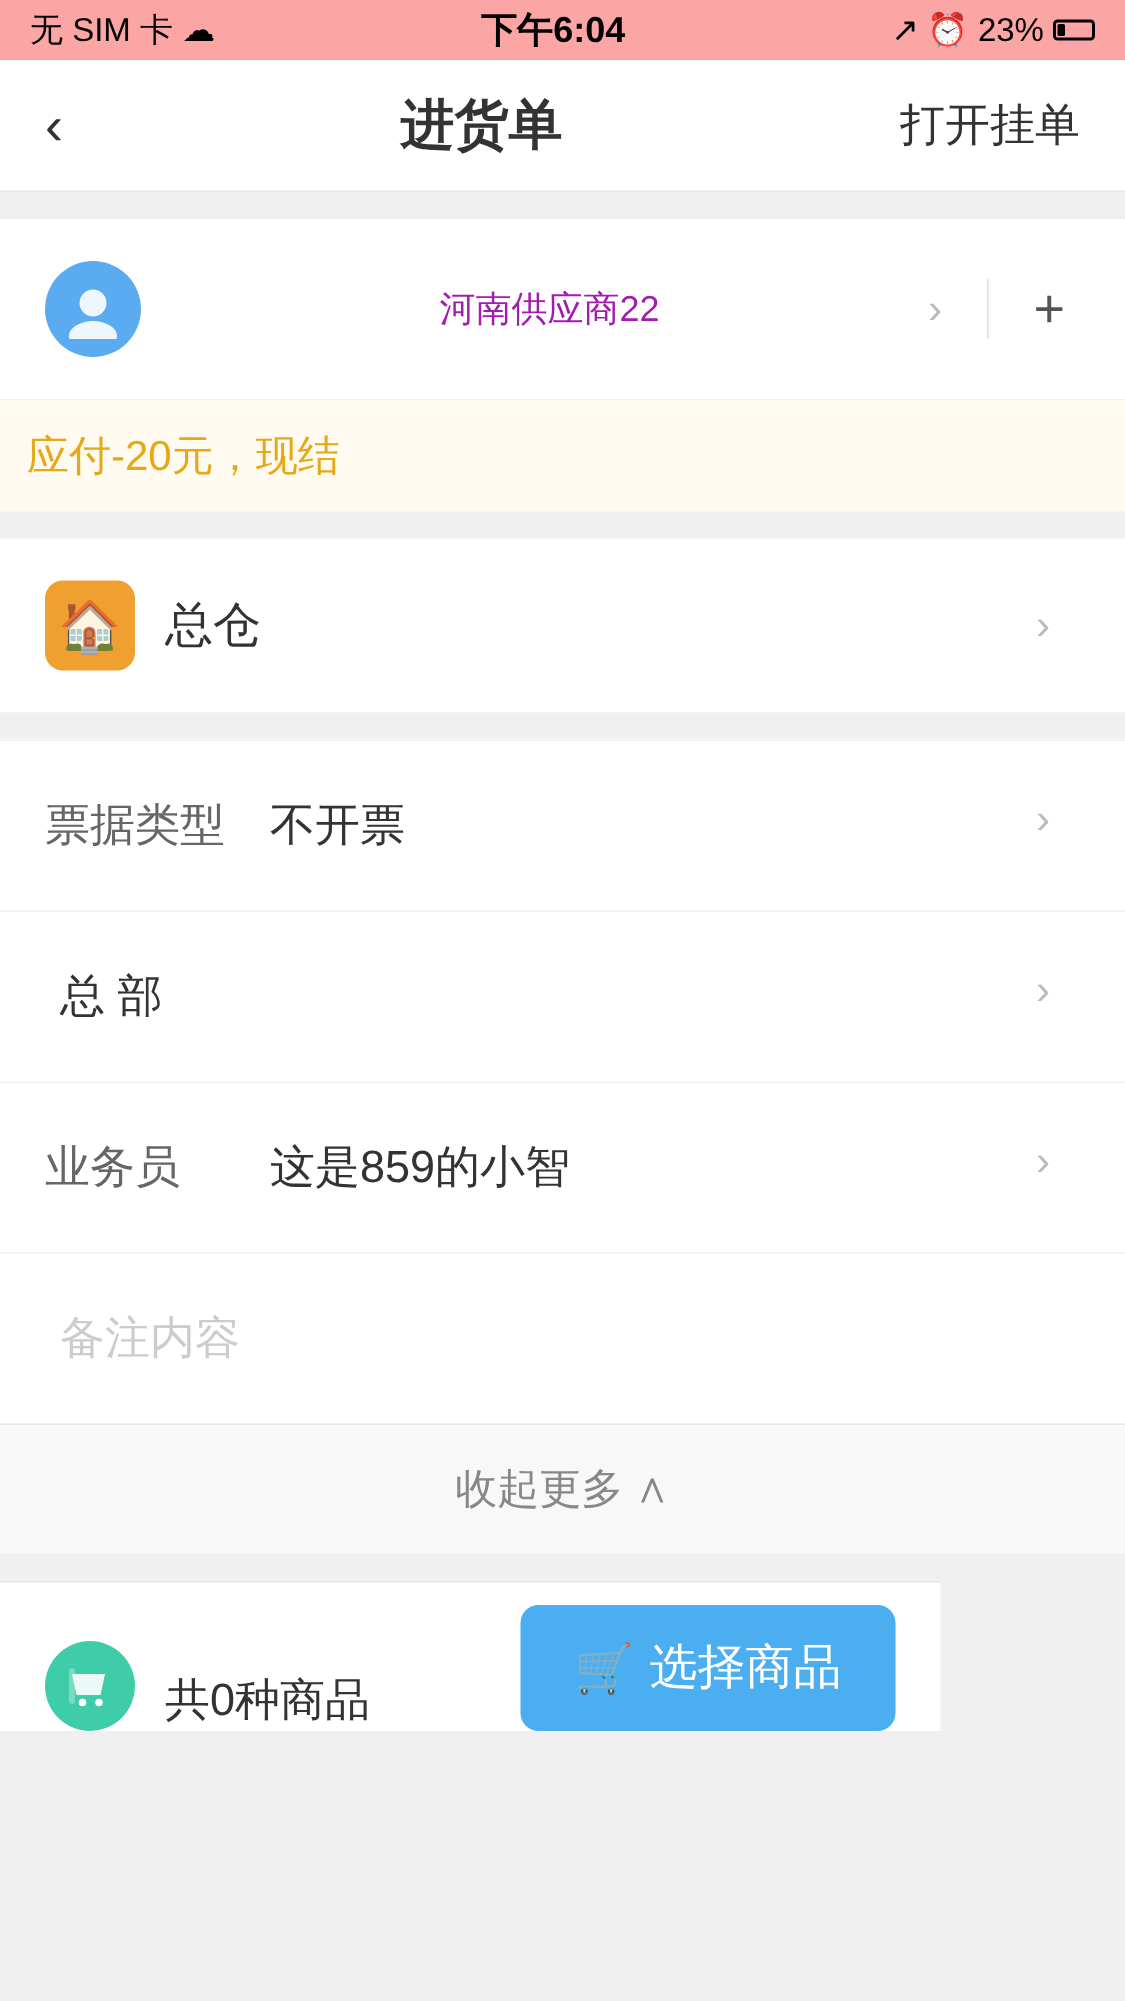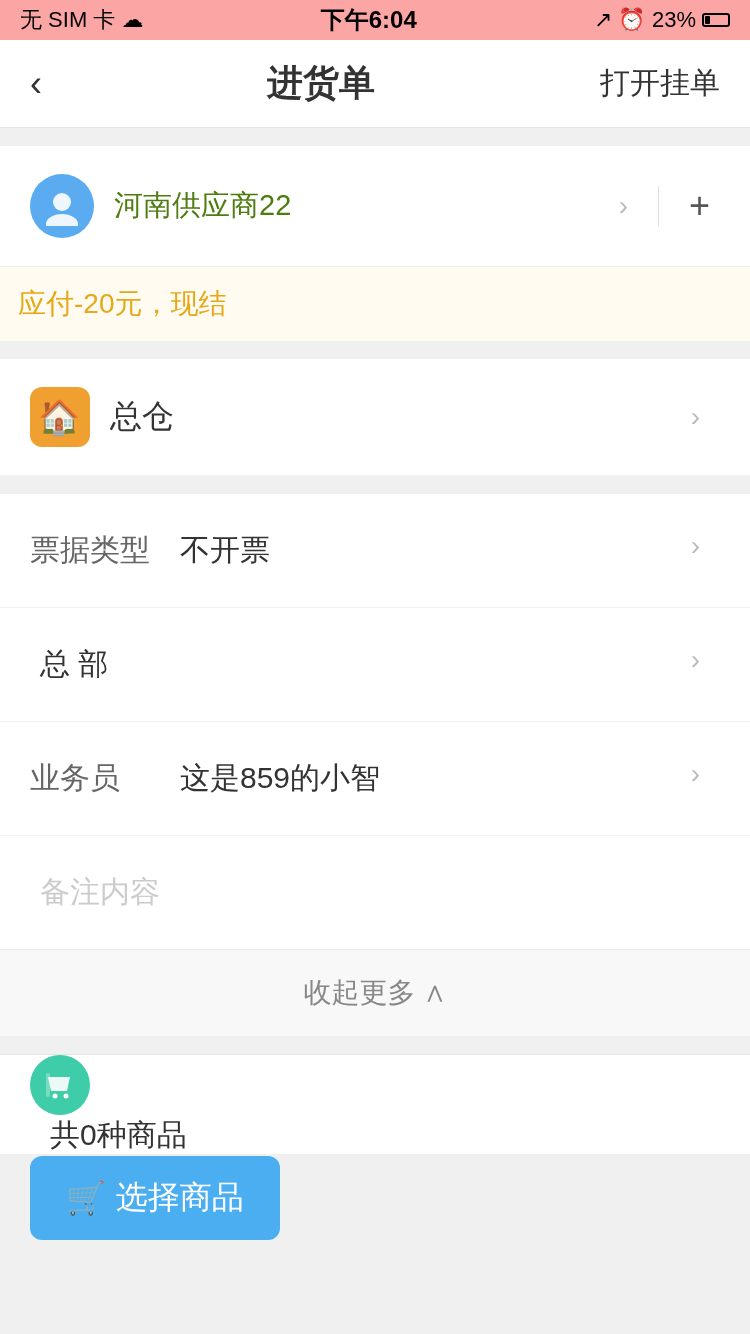--- a/index.html
+++ b/index.html
@@ -81,22 +81,23 @@
       background: #5aabf0;
       display: flex;
       align-items: center;
       justify-content: center;
       flex-shrink: 0;
     }
     .supplier-avatar svg { width: 40px; height: 40px; }
     .supplier-name {
       flex: 1;
       margin-left: 20px;
-      font-size: 29px;
-      color: #4d7c0f;
+      font-size: 24px;
+      color: #a21caf;
+      text-align: center;
     }
     .chevron-right {
       color: #bbb;
       font-size: 28px;
       margin-right: 20px;
     }
     .add-btn {
       font-size: 36px;
       color: #555;
       cursor: pointer;
@@ -177,28 +178,27 @@
       padding: 24px 30px;
       border-top: 1px solid #e8e8e8;
     }
     .collapse-text {
       font-size: 28px;
       color: #888;
     }
 
     
     .bottom-bar {
-      width: 750px;
+      width: 627px;
       height: 100px;
       background: #fff;
       display: flex;
-      align-items: flex-start;
+      align-items: flex-end;
       padding: 0 30px;
       border-top: 1px solid #e5e5e5;
-      flex-direction: column;
     }
     .product-cart-icon {
       width: 60px;
       height: 60px;
       border-radius: 50%;
       background: #3ecda8;
       display: flex;
       align-items: center;
       justify-content: center;
       flex-shrink: 0;

